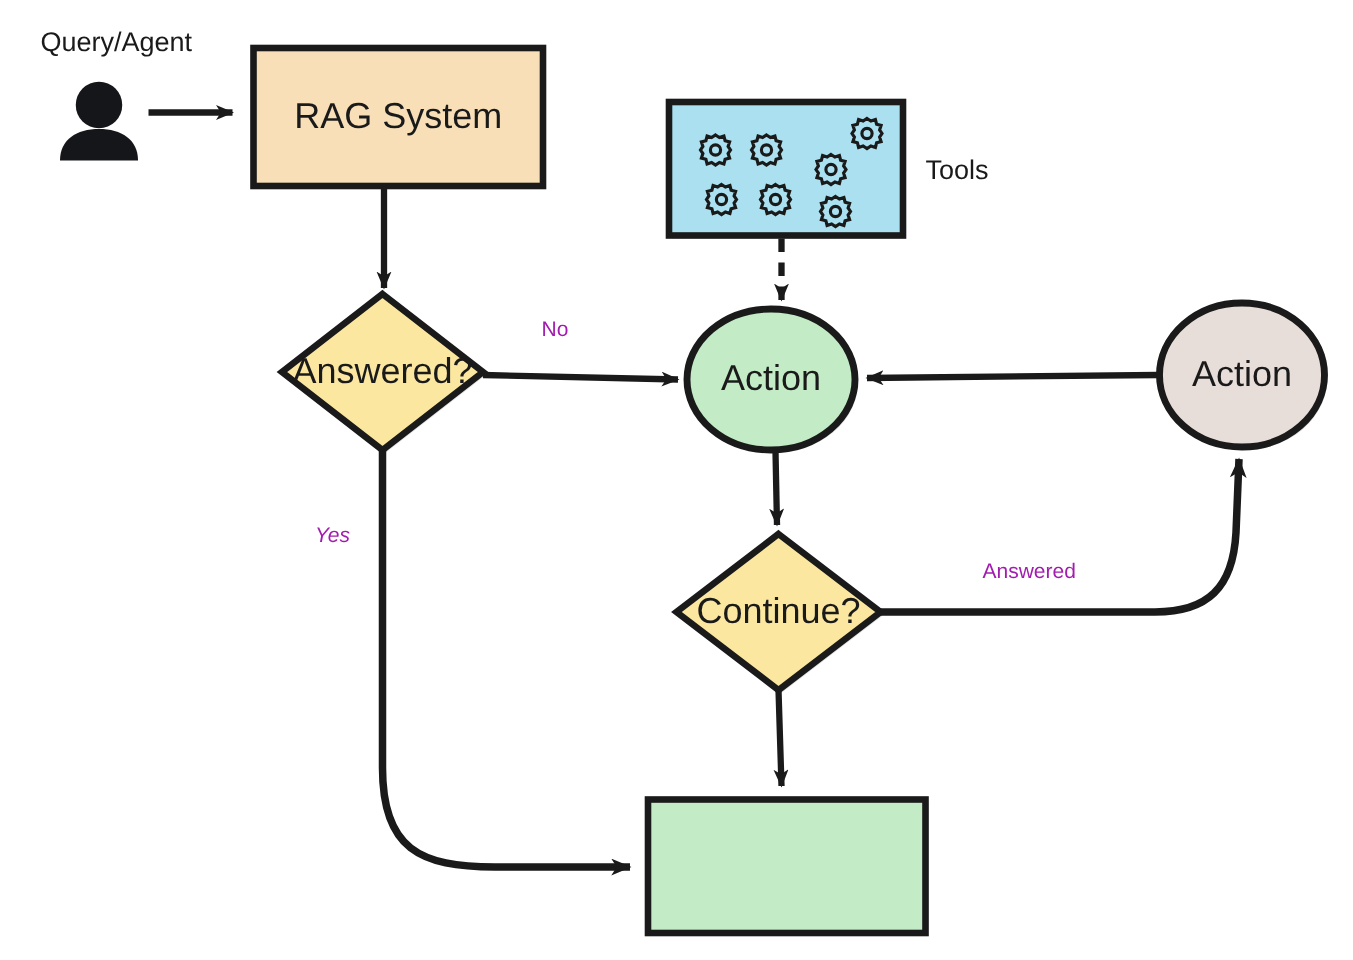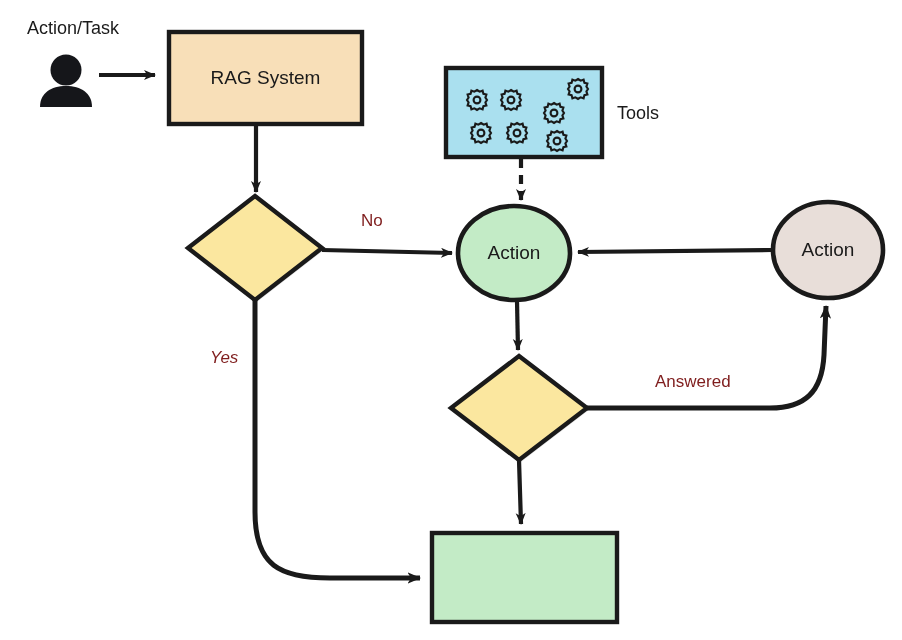--- a/index.html
+++ b/index.html
@@ -24,29 +24,29 @@
     width: 902px;
     height: 640px;
   }
   .node-label {
     position: absolute;
     display: flex;
     align-items: center;
     justify-content: center;
     text-align: center;
     color: #1a1a1a;
-    font-size: 19px;
+    font-size: 24px;
     font-family: "Liberation Sans", sans-serif;
     pointer-events: none;
     white-space: nowrap;
   }
   .edge-label {
     position: absolute;
-    color: #7f1d1d;
-    font-size: 17px;
+    color: #a21caf;
+    font-size: 14px;
     font-family: "Liberation Sans", sans-serif;
     white-space: nowrap;
   }
   .caption-label {
     position: absolute;
     color: #1a1a1a;
     font-size: 18px;
     font-family: "Liberation Sans", sans-serif;
     white-space: nowrap;
   }
@@ -205,31 +205,33 @@
       <path d="M519,460 L521,524" stroke="#1a1a1a" stroke-width="4.2" fill="none" marker-end="url(#arrowBig)"></path>
     </g>
 
     
     <g>
       <rect x="434" y="535" width="185" height="89" fill="#c9c9c9" opacity="0.55"></rect>
       <rect x="432" y="533" width="185" height="89" fill="#c3ebc6" stroke="#1a1a1a" stroke-width="4.4"></rect>
     </g>
   </svg>
 
-  <div class="caption-label" style="left:27px; top:18px;">Action/Task</div>
+  <div class="caption-label" style="left:27px; top:18px;">Query/Agent</div>
 
   <div class="node-label" style="left:169px; top:32px; width:193px; height:92px;">RAG System</div>
 
   <div class="caption-label" style="left:617px; top:103px;">Tools</div>
 
+  <div class="node-label" style="left:188px; top:196px; width:134px; height:104px;">Answered?</div>
 
   <div class="node-label" style="left:458px; top:206px; width:112px; height:94px;">Action</div>
 
   <div class="node-label" style="left:773px; top:202px; width:110px; height:96px;text-align:center;">Action</div>
 
+  <div class="node-label" style="left:451px; top:356px; width:136px; height:104px;">Continue?</div>
 
 
   <div class="edge-label" style="left:361px; top:211px;">No</div>
 
   <div class="edge-label" style="left:210px; top:348px;font-style:italic;">Yes</div>
 
   <div class="edge-label" style="left:655px; top:372px;">Answered</div>
 
 </div>
 

